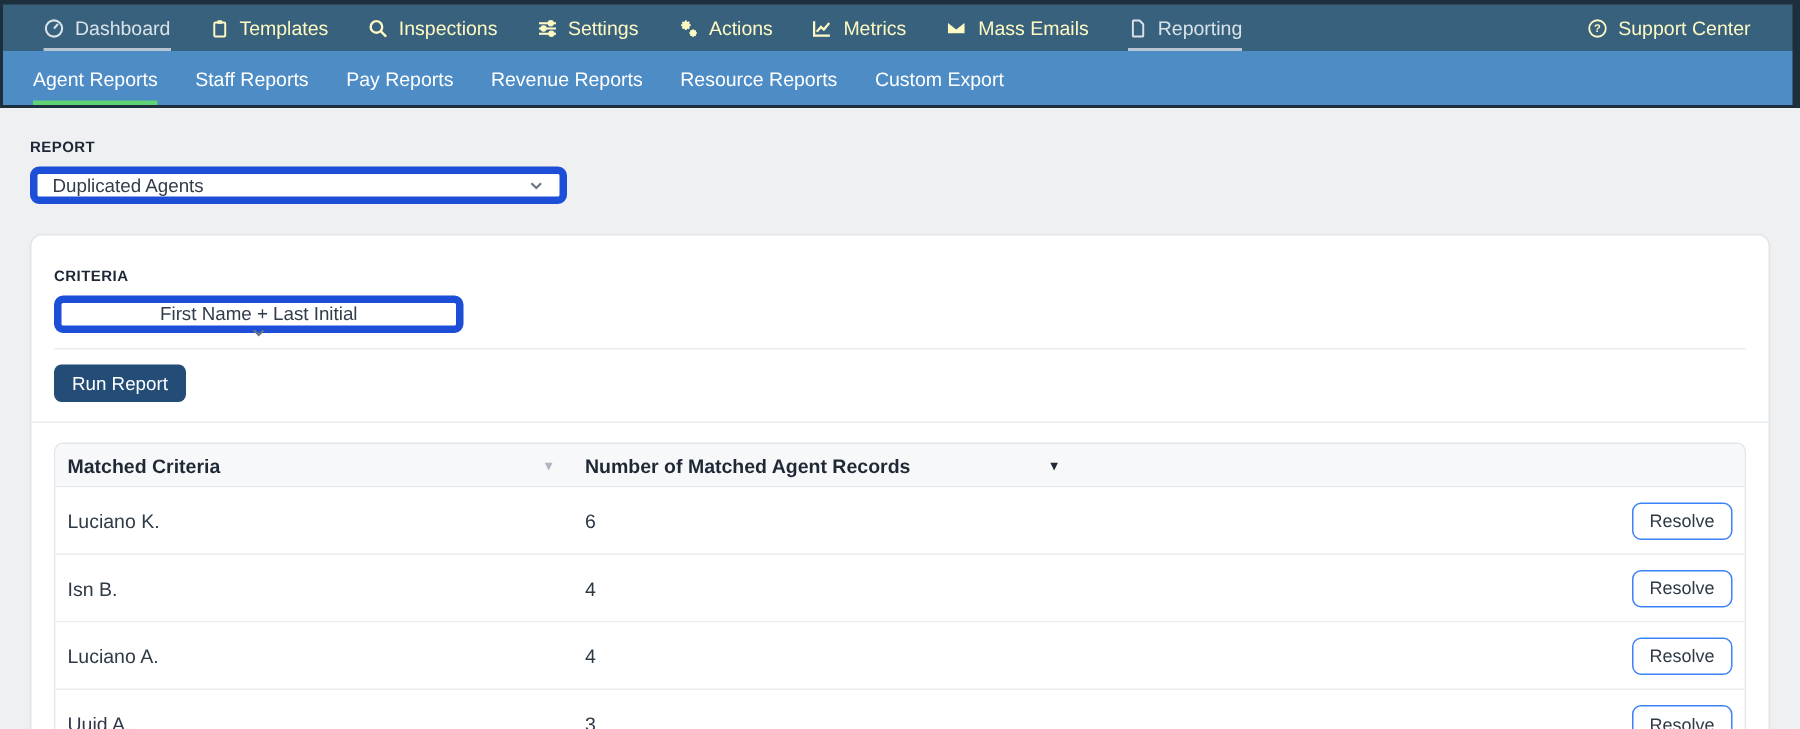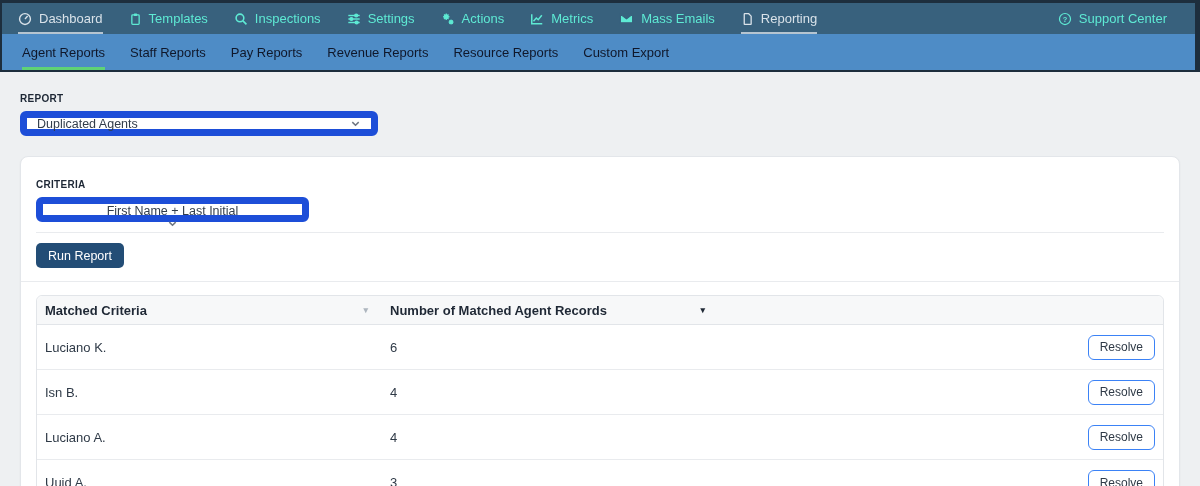--- a/index.html
+++ b/index.html
@@ -3,41 +3,41 @@
 <meta charset="utf-8">
 <style>
   * { margin:0; padding:0; box-sizing:border-box; }
   html,body { width:1200px; height:486px; overflow:hidden; }
   body { font-family:"Liberation Sans", sans-serif; background:#eef0f2; }
 
   
   .header-frame { background:#1d2e3d; padding:3px 5px 2px 2px; }
 
   
-  .topnav { background:#38617d; height:31px; display:flex; align-items:stretch; padding-left:16px; }
-  .topnav-item { display:flex; align-items:center; gap:7px; color:#5eead4; font-size:13px;
+  .topnav { background:#38617d; height:31px; display:flex; align-items:stretch; padding-left:27px; }
+  .topnav-item { display:flex; align-items:center; gap:7px; color:#fef9c3; font-size:13px;
                  margin-right:26px; position:relative; cursor:pointer; white-space:nowrap; }
   .topnav-item.active { color:#d9e2e9; }
   .topnav-item.active::after { content:""; position:absolute; left:0; right:0; bottom:0;
                  height:2px; background:#b6c5d1; }
   .topnav-item svg { display:block; }
   .support { margin-left:auto; margin-right:28px; }
 
   
   .subnav { background:#4e8cc6; height:36px; display:flex; align-items:stretch; padding-left:20px; }
-  .subnav-item { display:flex; align-items:center; color:#0f172a; font-size:13px;
+  .subnav-item { display:flex; align-items:center; color:#ffffff; font-size:13px;
                  margin-right:25px; cursor:pointer; border-bottom:3px solid transparent;
                  padding-top:3px; white-space:nowrap; }
   .subnav-item.active { border-bottom-color:#5fd376; }
 
   
   .main { padding:0 20px; }
   .field-label { font-size:10px; font-weight:bold; color:#1d2735; letter-spacing:.3px; }
   .report-group { margin-top:21px; }
-  .select { background:#fff; border:7px solid #1d4ed8; border-radius:6px; height:25px;
+  .select { background:#fff; border:5px solid #1d4ed8; border-radius:6px; height:25px;
             display:flex; align-items:center; justify-content:space-between;
             padding:0 10px; font-size:12.5px; color:#323d4b; cursor:pointer; margin-top:7px; }
   .select .chev { color:#6e7682; display:flex; }
   .select-report { width:358px; }
   .select-criteria { width:273px;flex-direction:column; }
 
   .card { margin-top:20px; background:#fff; border:1px solid #e3e6ea; border-radius:8px;
           box-shadow:0 1px 2px rgba(20,30,40,.05); padding-bottom:40px; }
   .criteria-section { padding:22px 15px 0 15px; }
   .divider-inset { border:none; border-top:1px solid #e9ebee; margin:10px 15px 0 15px; }

